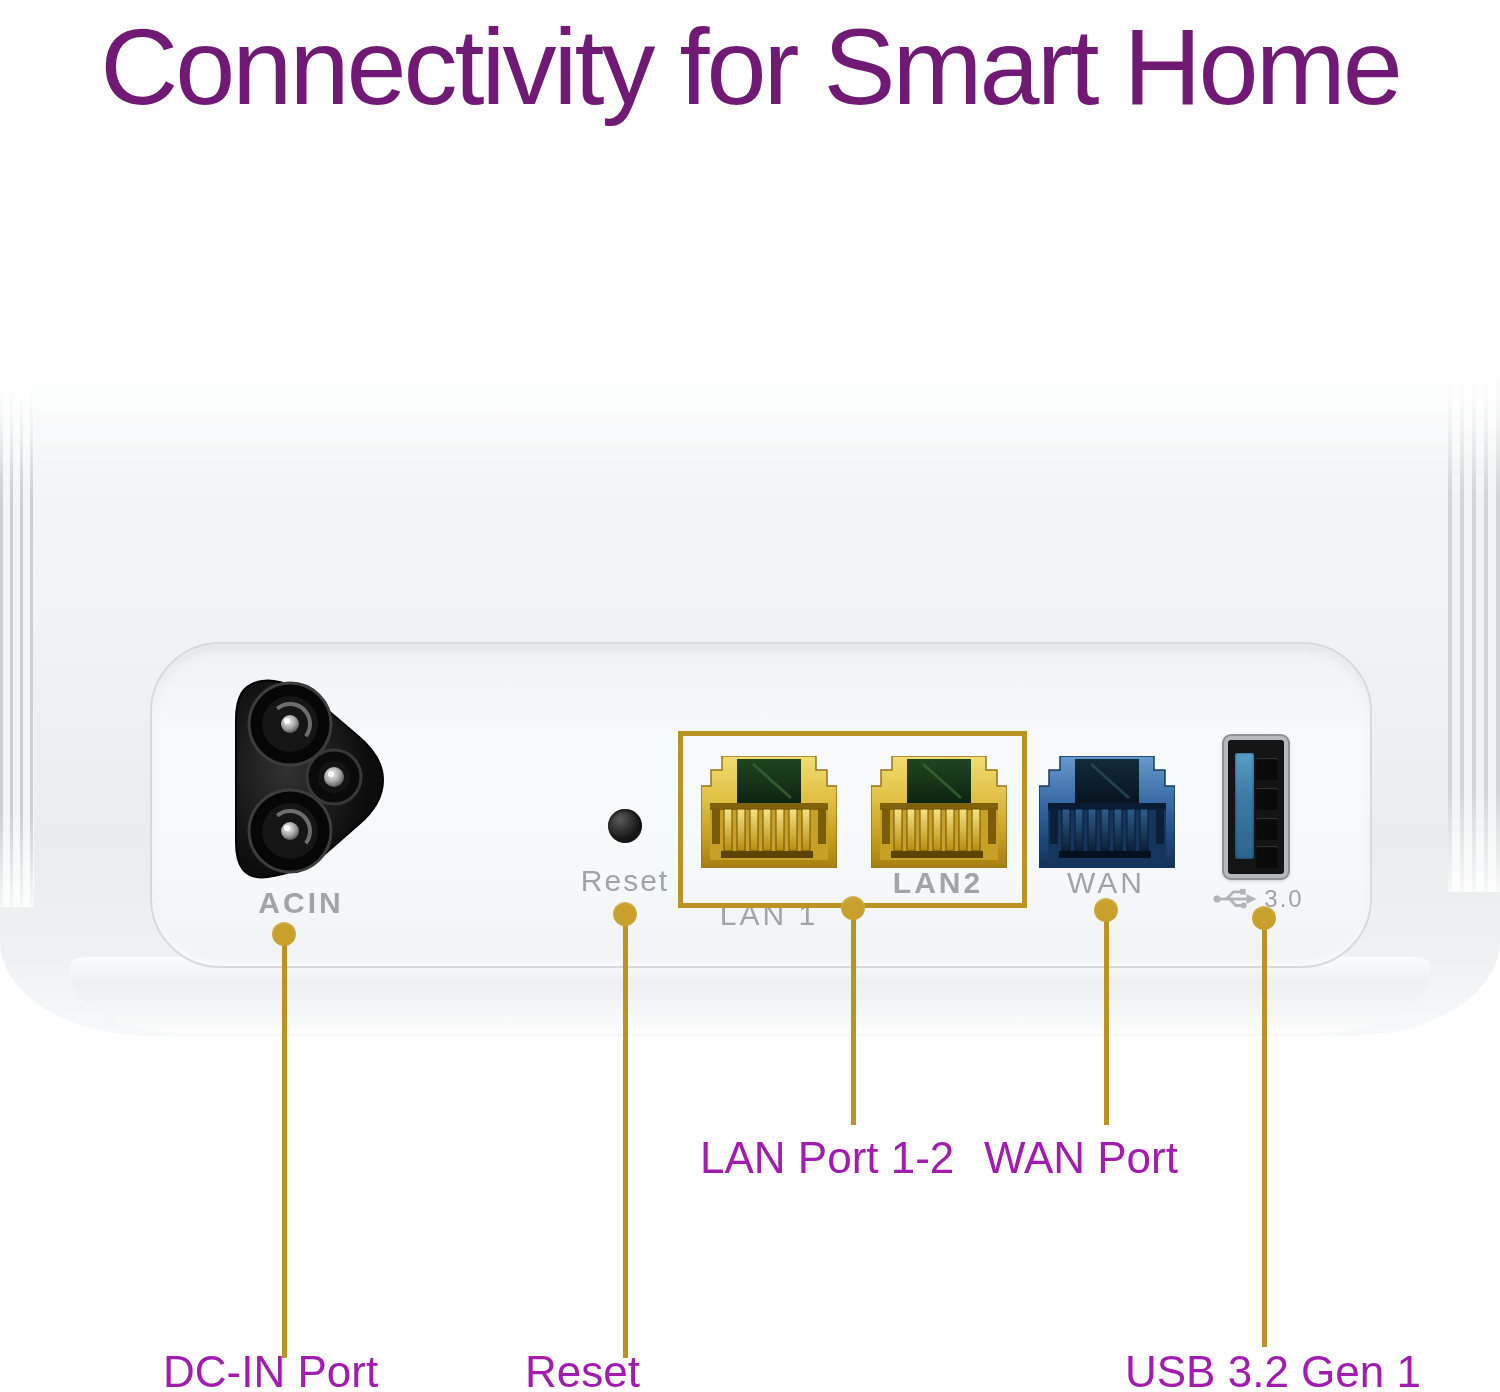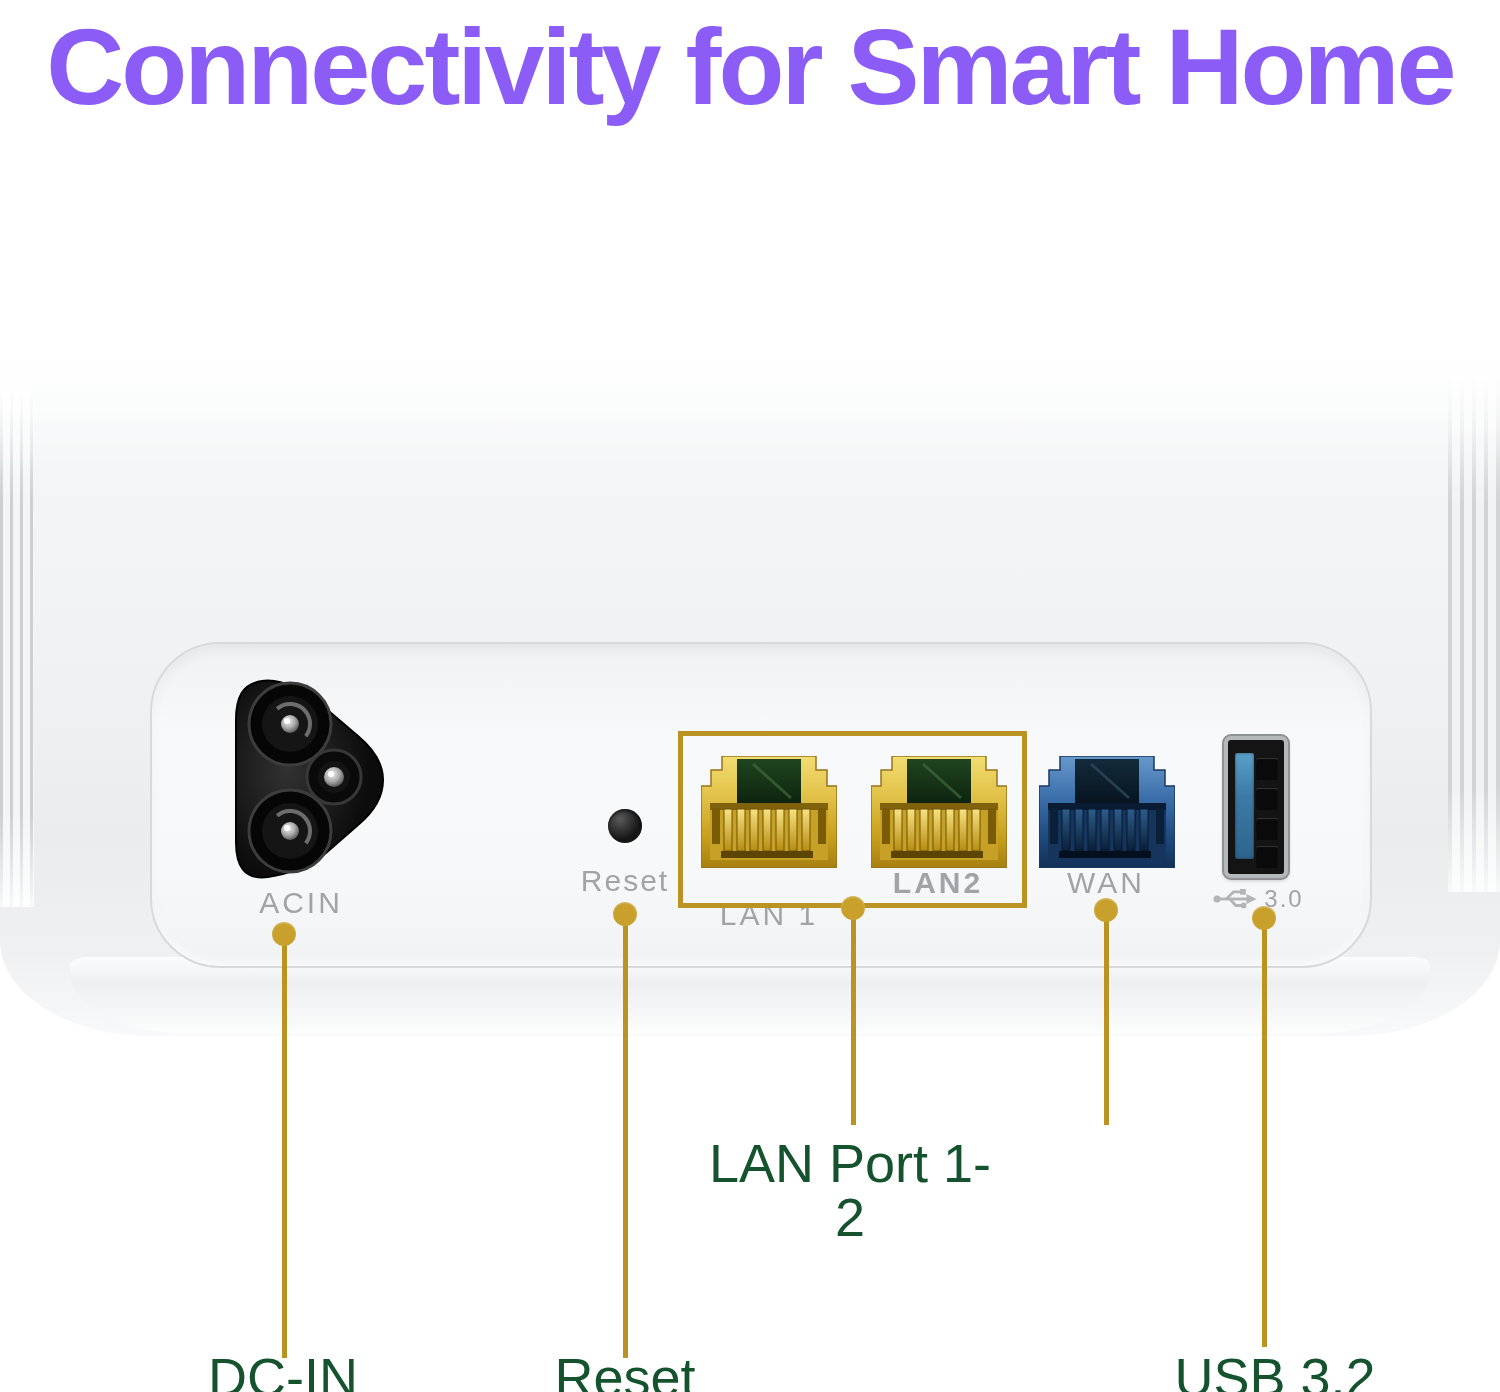--- a/index.html
+++ b/index.html
@@ -1,21 +1,21 @@
 <!DOCTYPE html>
 <html><head>
 <meta charset="utf-8">
 <style>
   html,body{margin:0;padding:0;background:#fff;}
   #stage{position:relative;width:1500px;height:1392px;background:#ffffff;overflow:hidden;
          font-family:"Liberation Sans", sans-serif;}
 
   
   .title{position:absolute;top:2px;left:0;width:1500px;text-align:center;
-         font-size:108px;font-weight:700;letter-spacing:-3px;color:#8b5cf6;line-height:1.2;}
+         font-size:108px;font-weight:400;letter-spacing:-3px;color:#701a75;line-height:1.2;}
 
   
   .device{position:absolute;left:0;top:330px;width:1500px;height:706px;
           background:linear-gradient(180deg,
             rgba(246,247,248,0) 0%, rgba(244,245,246,.55) 9%,
             #f4f5f6 20%, #f0f2f3 45%, #eaecee 72%, #eef0f1 88%, #f8f9fa 100%);
           border-radius:0 0 150px 150px / 0 0 95px 95px;}
   .device-fade{position:absolute;left:0;top:330px;width:1500px;height:140px;z-index:3;
           background:linear-gradient(180deg,#ffffff 0%, rgba(255,255,255,0) 100%);}
   .vents{position:absolute;z-index:2;}
@@ -61,22 +61,22 @@
            box-shadow:inset 0 1px 1px rgba(255,255,255,.18);}
 
   
   .gold-rect{position:absolute;left:678px;top:731px;width:349px;height:177px;z-index:6;box-sizing:border-box;
            border:5px solid #bb9322;}
   .gold-dot{position:absolute;width:24px;height:24px;border-radius:50%;background:#c8a02b;z-index:7;
            box-shadow:inset 0 1px 2px rgba(255,255,255,.35);}
   .gold-line{position:absolute;width:5px;background:#bb9322;z-index:6;}
 
   
-  .callout{position:absolute;z-index:7;color:#14532d;font-size:54px;font-weight:400;
-           text-align:center;line-height:1;}
+  .callout{position:absolute;z-index:7;color:#a21caf;font-size:44px;font-weight:400;
+           text-align:left;line-height:1;}
 
   svg{display:block;}
 </style>
 </head>
 <body>
 
 <div id="stage">
 
   <div class="title">Connectivity for Smart Home</div>
 
@@ -111,21 +111,21 @@
     <circle cx="62" cy="155" r="41" fill="#060606" stroke="#3d3d3d" stroke-width="3"></circle>
     <circle cx="62" cy="155" r="28" fill="#151515"></circle>
     <circle cx="62" cy="155" r="20" fill="none" stroke="#6d6d6d" stroke-width="4" stroke-dasharray="58 180" transform="rotate(-130 62 155)"></circle>
     <circle cx="62" cy="155" r="9" fill="url(#metalG)"></circle>
     <circle cx="59" cy="152" r="3" fill="#ffffff"></circle>
     <circle cx="106" cy="101" r="27" fill="#0a0a0a" stroke="#383838" stroke-width="3"></circle>
     <circle cx="106" cy="101" r="16" fill="#131313"></circle>
     <circle cx="106" cy="101" r="10" fill="url(#metalG)"></circle>
     <circle cx="103" cy="98" r="3" fill="#ffffff"></circle>
   </svg>
-  <div class="engrave" style="left:236px;top:886px;width:130px;">ACIN</div>
+  <div class="engrave" style="left:236px;top:886px;width:130px;font-weight:bold;">ACIN</div>
 
   <div class="reset-hole"></div>
   <div class="engrave" style="left:560px;top:864px;width:130px;letter-spacing:2px;">Reset</div>
 
   <svg class="abs z5" style="left:701px;top:756px;" width="136" height="112" viewBox="0 0 136 112">
     <defs>
       <linearGradient id="goldA" x1="0" y1="0" x2="0" y2="1">
         <stop offset="0%" stop-color="#f2dd72"></stop>
           <stop offset="38%" stop-color="#e0c046"></stop>
         <stop offset="72%" stop-color="#c89f1d"></stop>
@@ -248,17 +248,18 @@
   <div class="gold-dot" style="left:1094px;top:898px;"></div>
   <div class="gold-dot" style="left:1252px;top:906px;"></div>
 
   <div class="gold-line" style="left:282px;top:944px;height:414px;"></div>
   <div class="gold-line" style="left:623px;top:924px;height:434px;"></div>
   <div class="gold-line" style="left:851px;top:918px;height:207px;"></div>
   <div class="gold-line" style="left:1104px;top:920px;height:205px;"></div>
   <div class="gold-line" style="left:1262px;top:928px;height:419px;"></div>
 
   <div class="callout" style="left:700px;top:1136px;width:300px;">LAN Port 1-2</div>
+  <div class="callout" style="left:984px;top:1136px;width:240px;">WAN Port</div>
   <div class="callout" style="left:163px;top:1350px;width:240px;">DC-IN Port</div>
   <div class="callout" style="left:525px;top:1350px;width:200px;">Reset</div>
   <div class="callout" style="left:1125px;top:1350px;width:300px;">USB 3.2 Gen 1</div>
 
 </div>
 
 </body></html>

